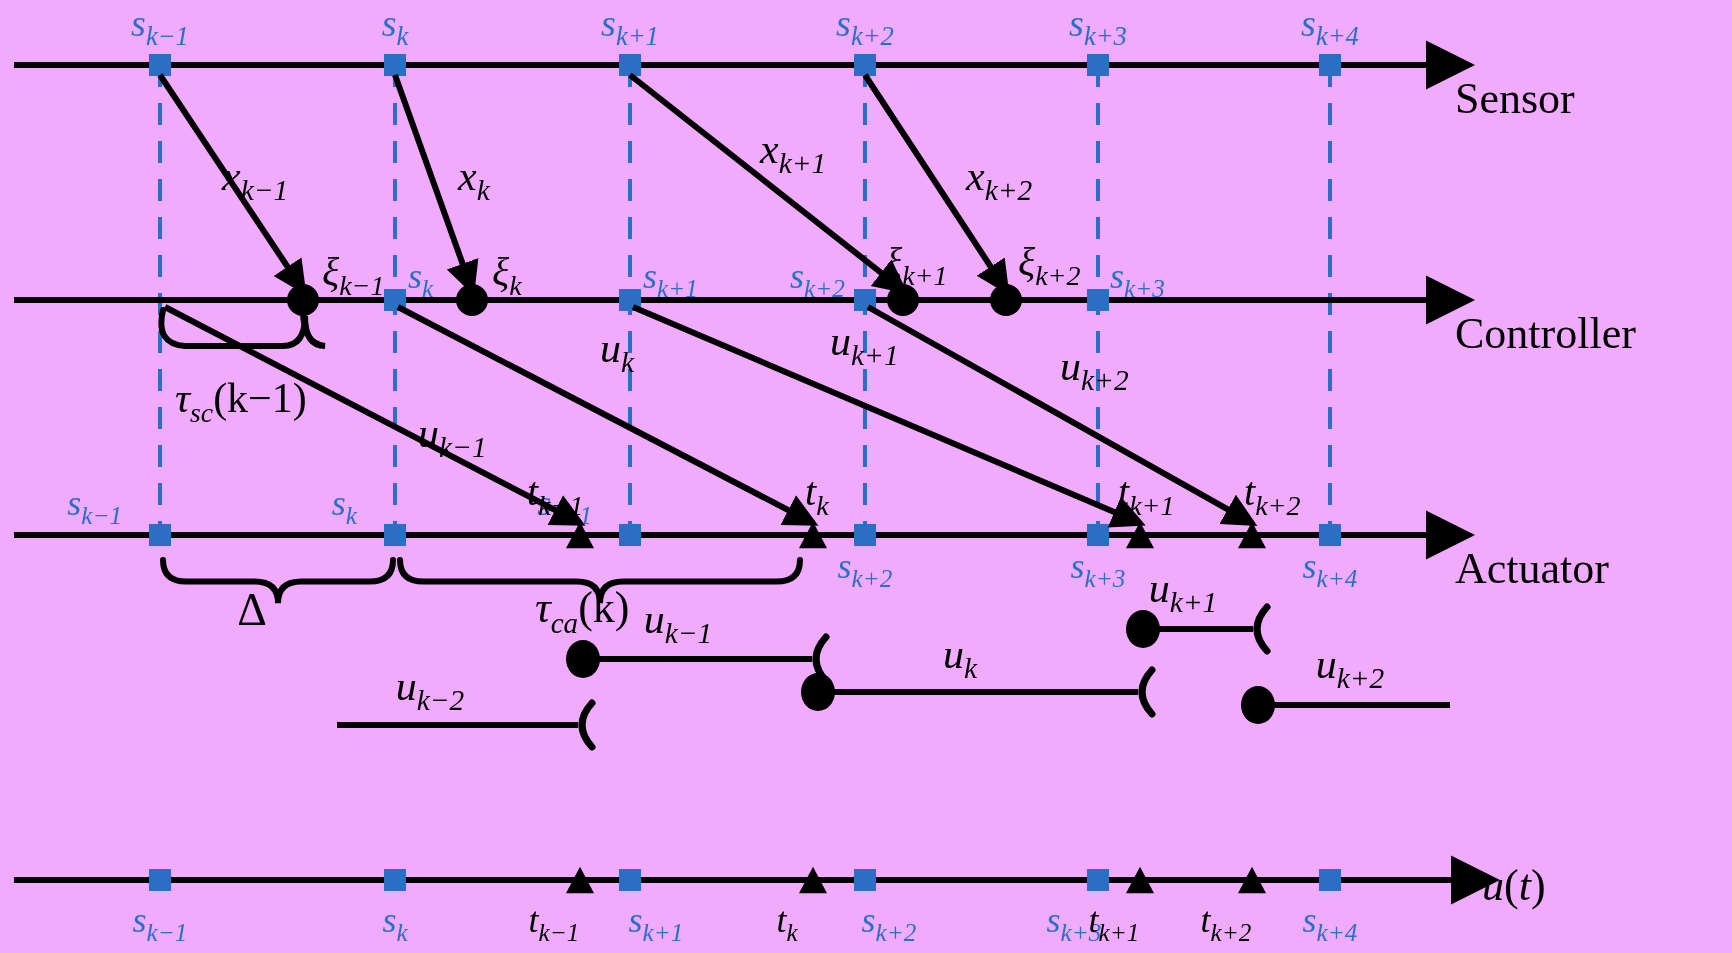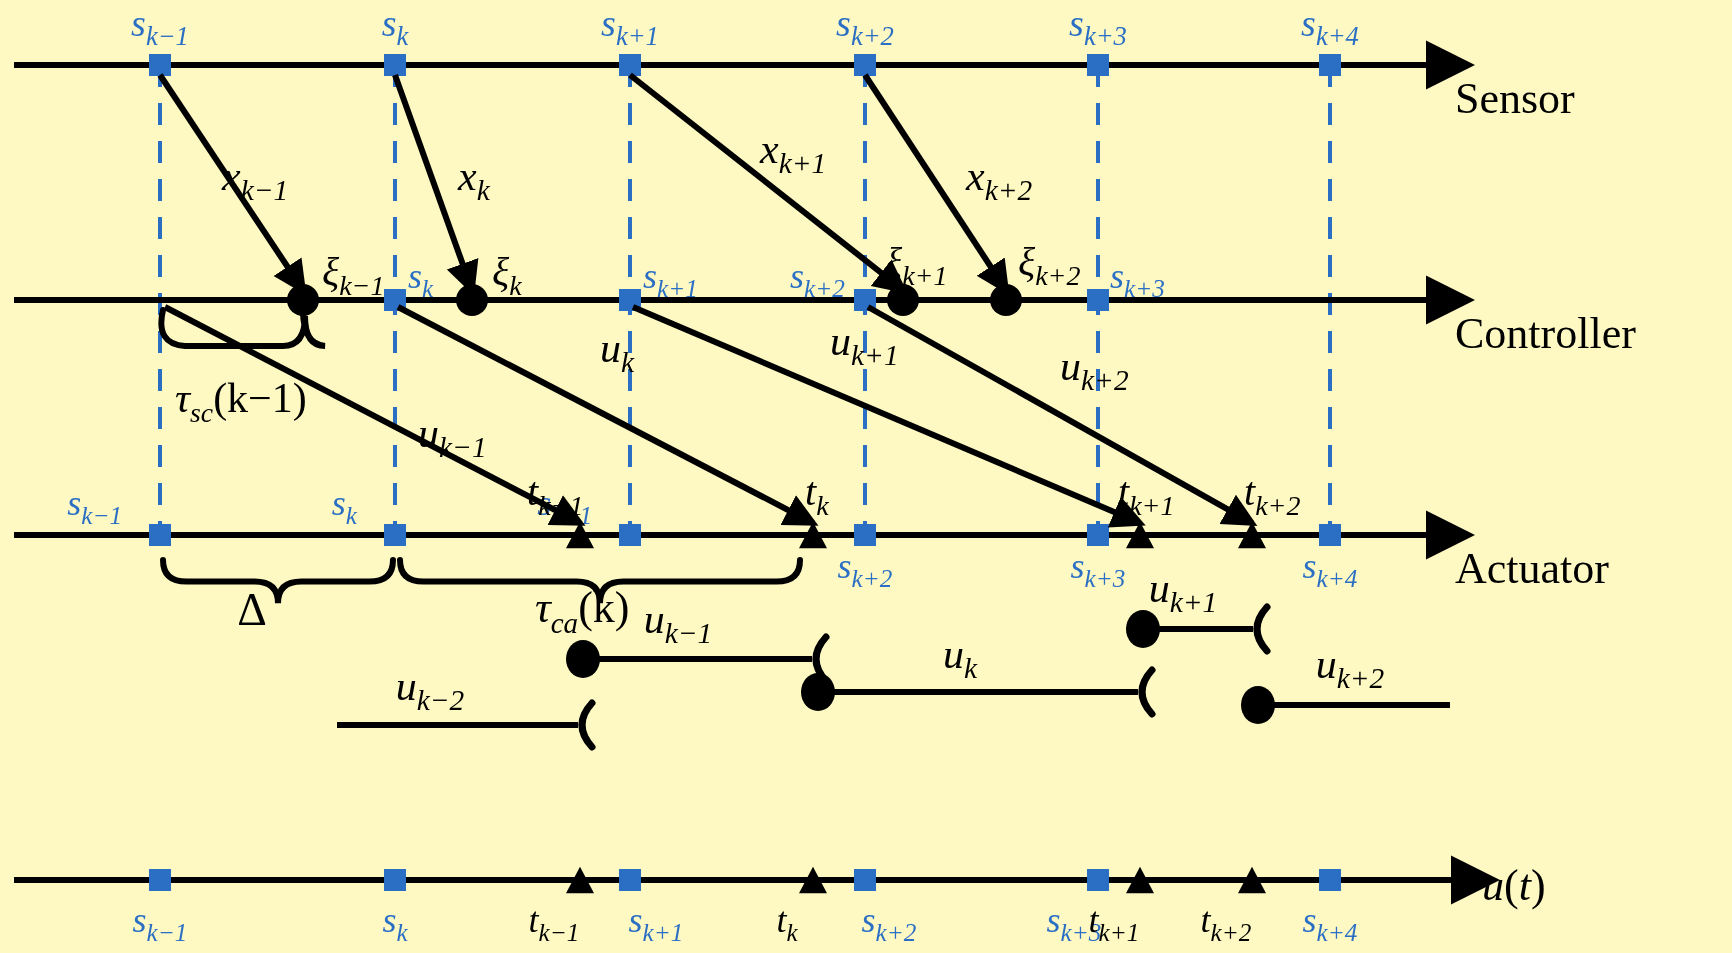--- a/index.html
+++ b/index.html
@@ -8,21 +8,21 @@
     padding: 0;
     background: #ffffff;
   }
   body {
     font-family: "Liberation Serif", "DejaVu Serif", serif;
   }
   #stage {
     position: relative;
     width: 1732px;
     height: 953px;
-    background: #fef9c3;
+    background: #f0abfc;
     overflow: hidden;
   }
   #diagram-svg {
     position: absolute;
     left: 0;
     top: 0;
     width: 1732px;
     height: 953px;
   }
   .axis-name {

